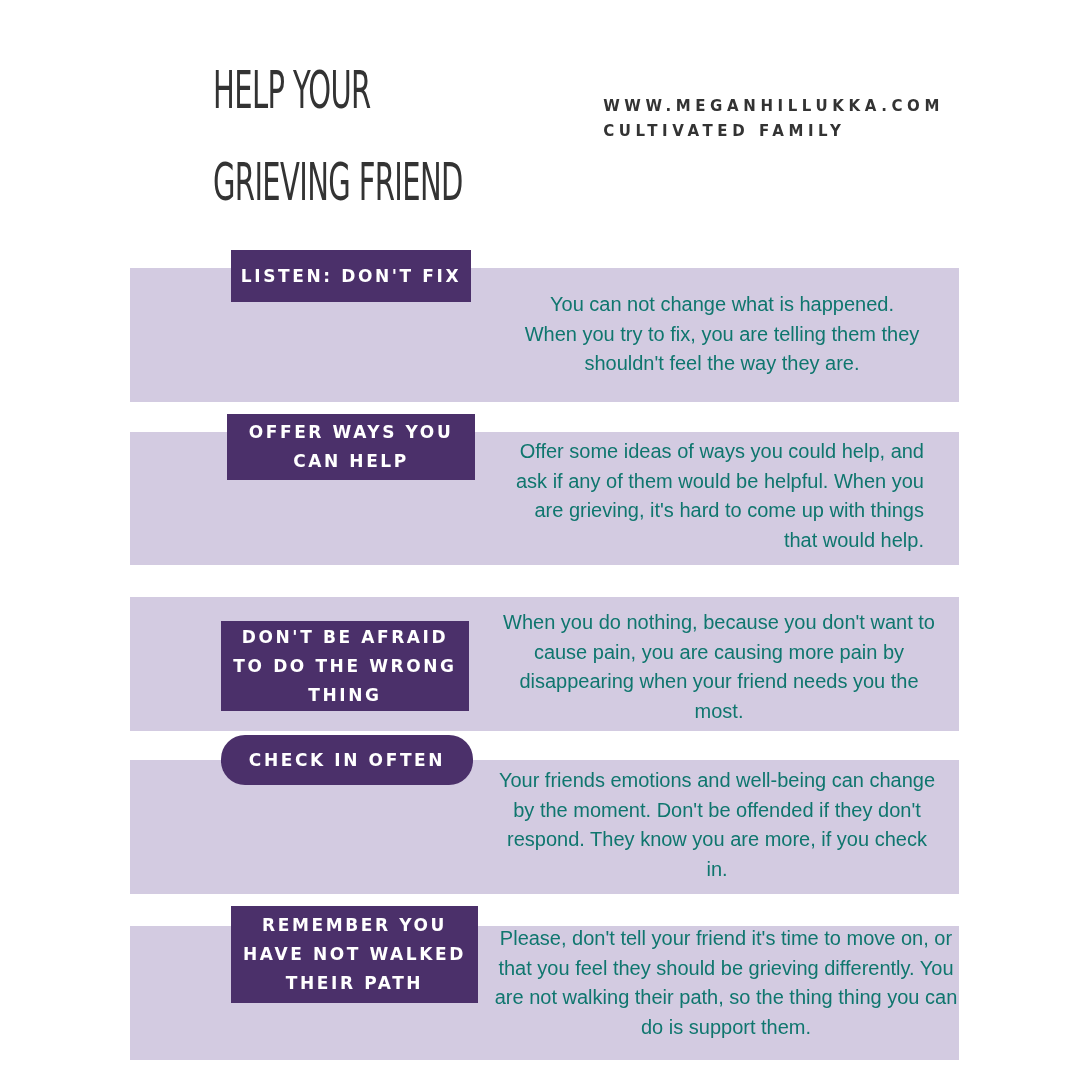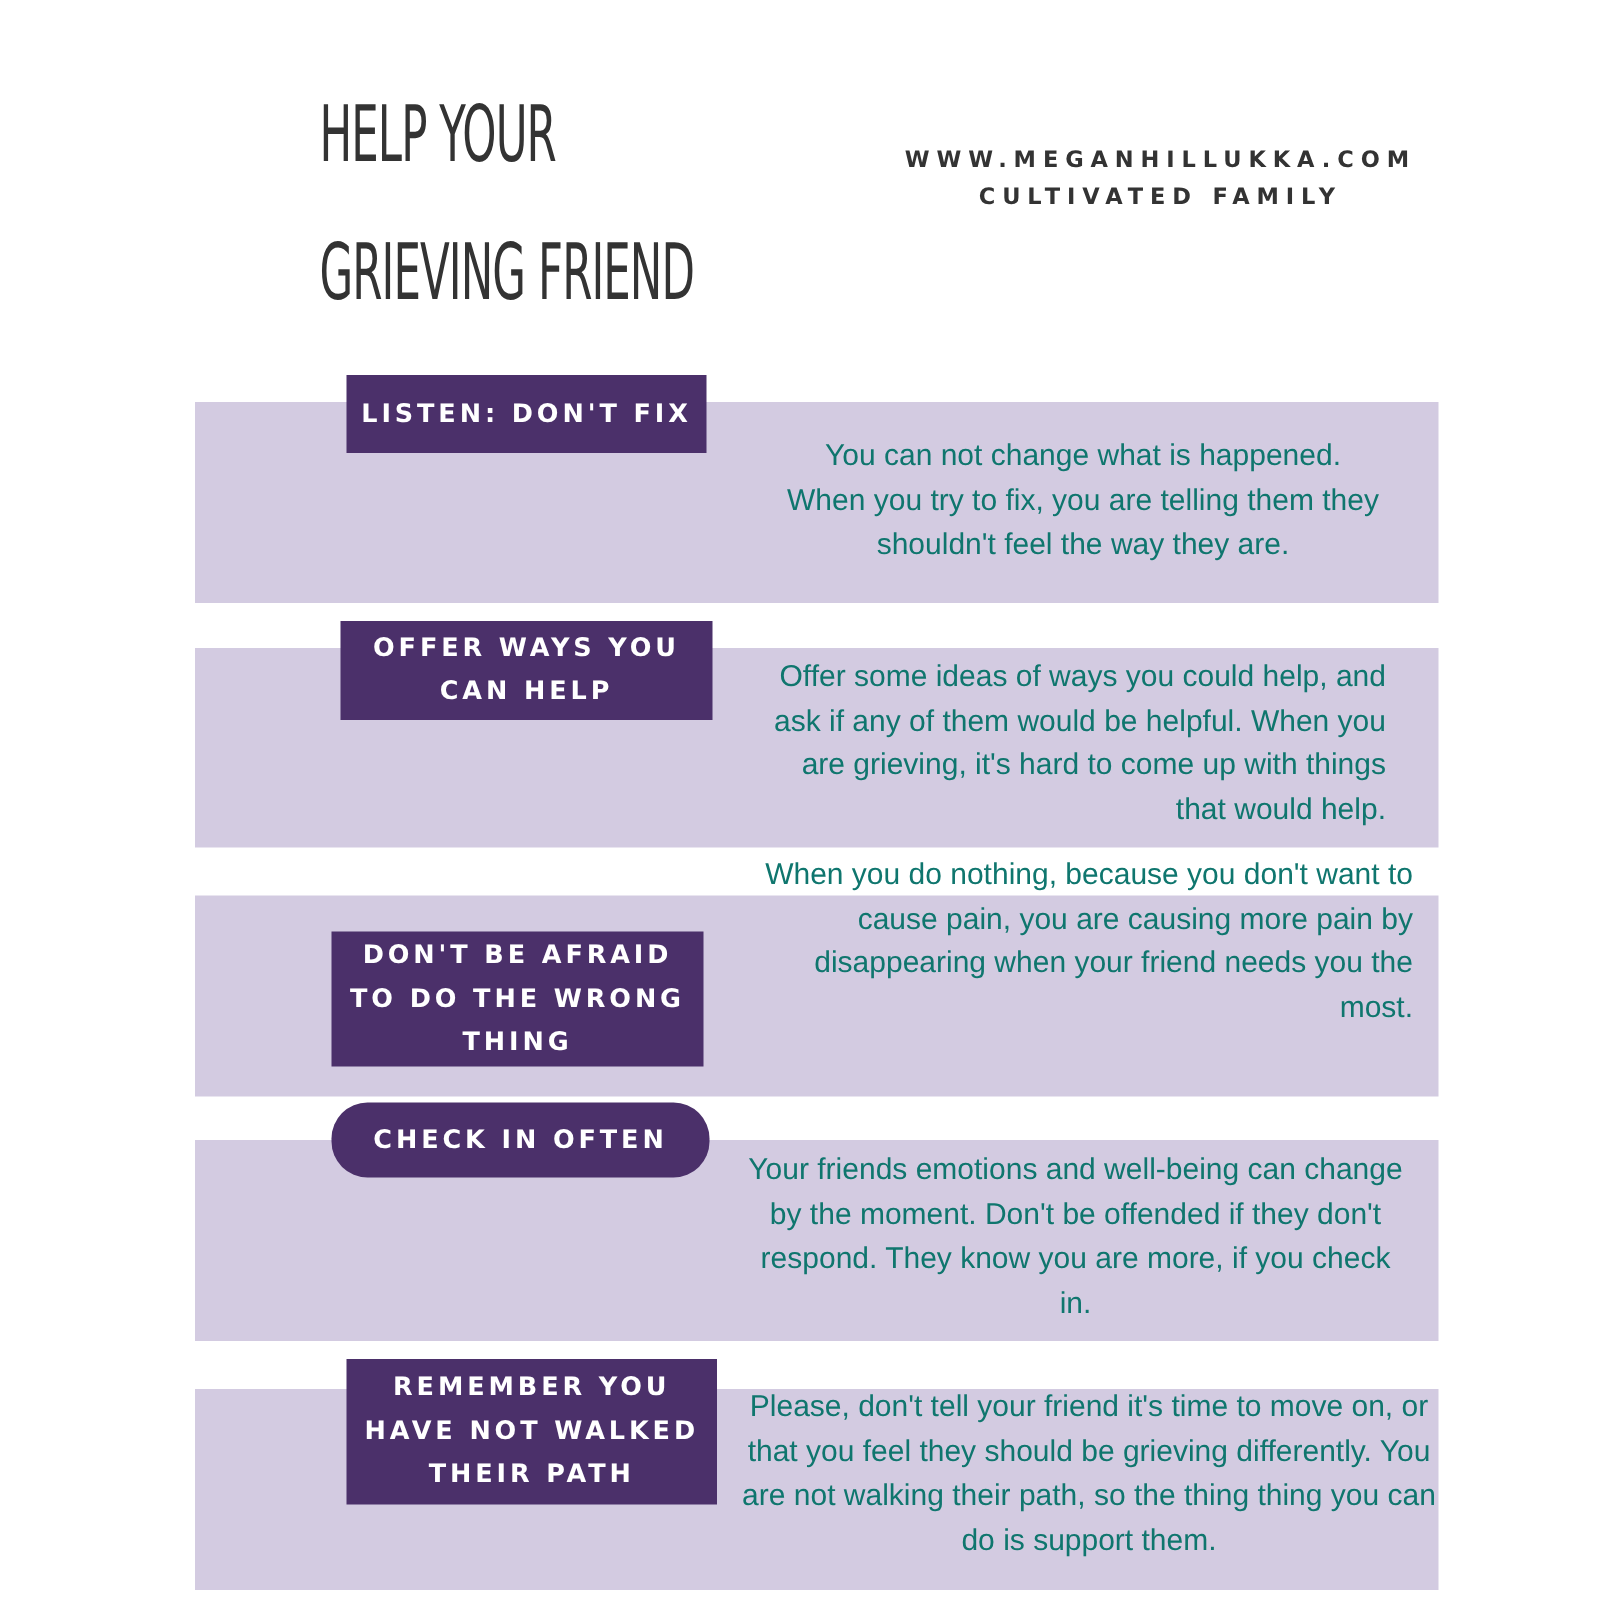--- a/index.html
+++ b/index.html
@@ -11,21 +11,21 @@
     position:absolute; left:213px; top:44px; width:340px;
     font-family:"DejaVu Sans Condensed","DejaVu Sans", sans-serif;
     font-weight:normal; color:#333;
     font-size:48px; line-height:92px; letter-spacing:-1px;
     text-transform:uppercase; transform:scaleX(0.62); transform-origin:left top;
     white-space:nowrap;
   }
   .title .l1 { display:block; font-size:52px; }
   .title .l2 { display:block; font-size:52px; }
   .site {
-    position:absolute; right:136px; top:94px; text-align:center;
+    position:absolute; right:136px; top:94px; text-align:left;
     font-family:"DejaVu Sans", sans-serif; font-weight:bold;
     font-size:15px; letter-spacing:4.6px; color:#333; line-height:25px;
   }
   .band {
     position:absolute; left:130px; width:829px; background:#d3cbe1;
   }
   .tag {
     position:absolute; background:#4b306a; color:#fff;
     font-family:"DejaVu Sans", sans-serif; font-weight:bold;
     font-size:17px; letter-spacing:2.6px; text-align:center;
@@ -52,21 +52,21 @@
 <div class="band" style="top:268px;height:134px;"></div>
 <div class="tag" style="left:231px;top:250px;width:240px;height:52px;">LISTEN: DON'T FIX</div>
 <div class="desc" style="left:522px;top:290px;width:400px;">You can not change what is happened. When you try to fix, you are telling them they shouldn't feel the way they are.</div>
 
 <div class="band" style="top:432px;height:133px;"></div>
 <div class="tag" style="left:227px;top:414px;width:248px;height:66px;">OFFER  WAYS YOU CAN HELP</div>
 <div class="desc" style="left:512px;top:437px;width:412px;text-align:right;">Offer some ideas of ways you could help, and ask if any of them would be helpful. When you are grieving, it's hard to come up with things that would help.</div>
 
 <div class="band" style="top:597px;height:134px;"></div>
 <div class="tag" style="left:221px;top:577px;width:248px;height:90px;margin-top:44px;">DON'T BE AFRAID TO DO THE WRONG THING</div>
-<div class="desc" style="left:496px;top:569px;width:446px;text-align:right;">When you do nothing, because you don't want to cause pain, you are causing more pain by disappearing when your friend needs you the most.</div>
+<div class="desc" style="left:496px;top:608px;width:446px;">When you do nothing, because you don't want to cause pain, you are causing more pain by disappearing when your friend needs you the most.</div>
 
 <div class="band" style="top:760px;height:134px;"></div>
 <div class="tag" style="left:221px;top:735px;width:252px;height:50px;border-radius:24px;">CHECK IN OFTEN</div>
 <div class="desc" style="left:494px;top:766px;width:446px;">Your friends emotions and well-being can change by the moment. Don't be offended if they don't respond. They know you are more, if you check in.</div>
 
 <div class="band" style="top:926px;height:134px;"></div>
 <div class="tag" style="left:231px;top:906px;width:247px;height:97px;">REMEMBER YOU HAVE NOT WALKED THEIR PATH</div>
 <div class="desc" style="left:490px;top:924px;width:472px;">Please, don't tell your friend it's time to move on, or that you feel they should be grieving differently. You are not walking their path, so the thing thing you can do is support them.</div>
 
 </body></html>

